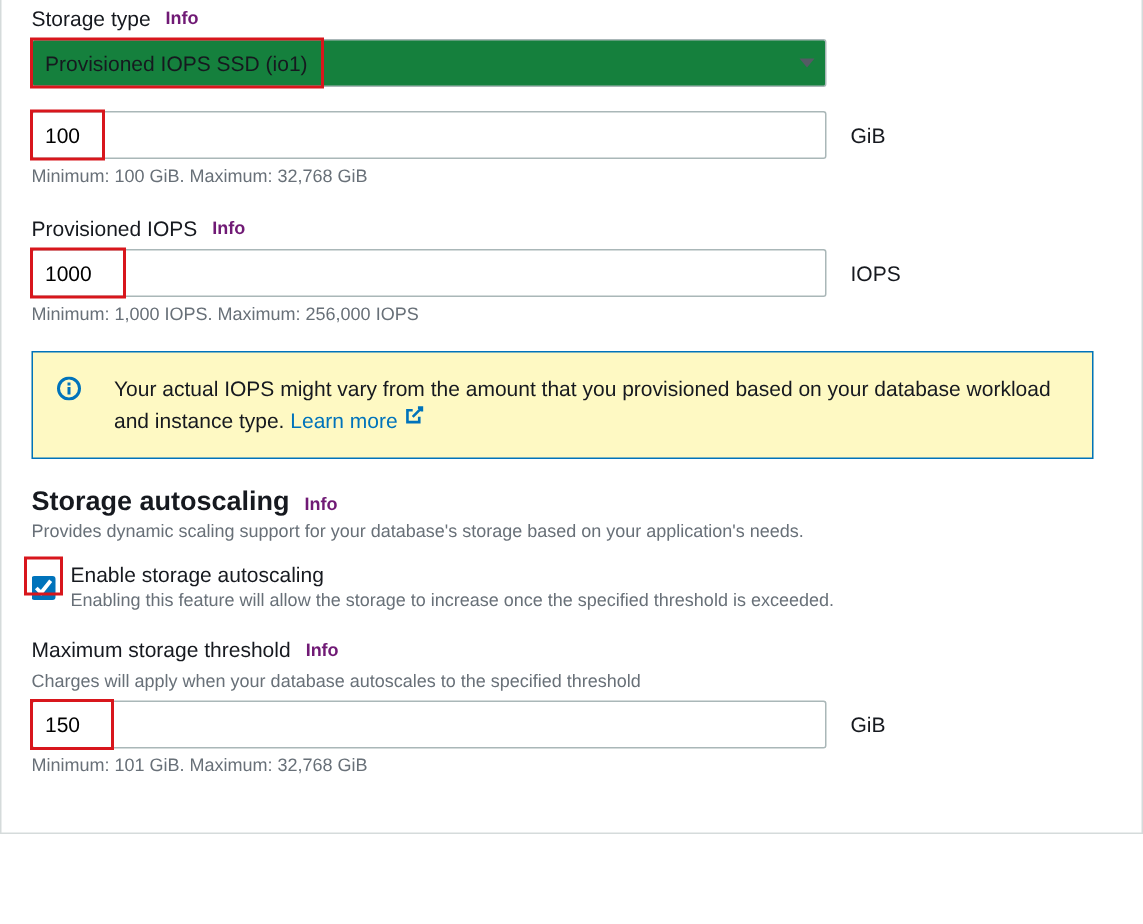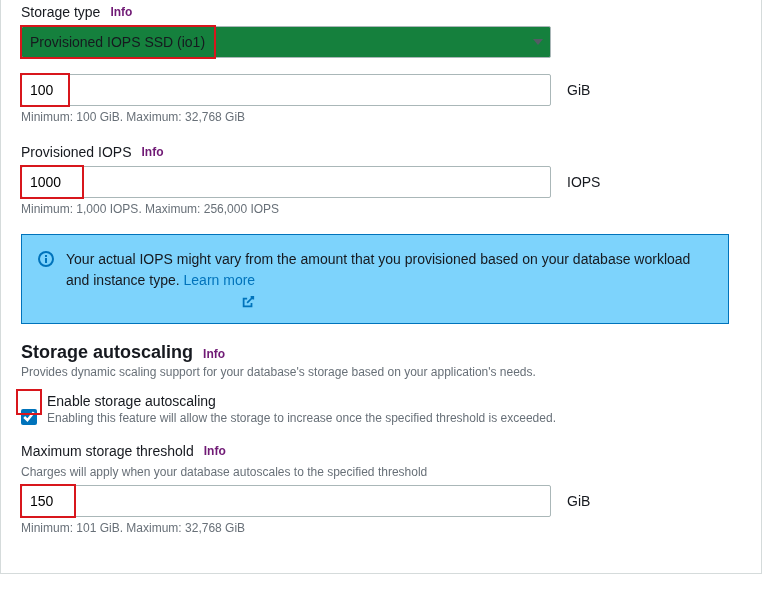--- a/index.html
+++ b/index.html
@@ -74,40 +74,39 @@
       margin-top: 4px;
     }
     .highlight-box {
       position: absolute;
       border: 2px solid #d8161c;
       pointer-events: none;
     }
     .rel { position: relative; }
     .info-box {
       display: flex;
-      gap: 12px;
+      gap: 22px;
       border: 1px solid #0073bb;
-      background: #7dd3fc;
+      background: #fef9c3;
       padding: 14px 16px;
       margin-top: 18px;
       margin-bottom: 18px;
     }
     .info-icon-svg {
       width: 16px; height: 16px;
       flex-shrink: 0;
       margin-top: 2px;
     }
     .info-text { font-size: 14px; line-height: 1.5; }
     .learn-more {
       color: #0073bb;
       cursor: pointer;
       display: inline-flex;
-      align-items: flex-end;
+      align-items: flex-start;
       gap: 4px;
-      flex-direction: column;
     }
     .ext-icon { width: 14px; height: 14px; display: inline-block; }
     .section-heading {
       font-size: 18px;
       font-weight: 700;
       display: inline;
     }
     .section-row {
       display: flex;
       align-items: baseline;
@@ -115,21 +114,21 @@
       margin-top: 6px;
     }
     .section-desc {
       font-size: 12px;
       color: #687078;
       margin-top: 2px;
       margin-bottom: 14px;
     }
     .checkbox-row {
       display: flex;
-      align-items: flex-end;
+      align-items: center;
       gap: 10px;
       margin-bottom: 14px;
     }
     .checkbox {
       width: 16px;
       height: 16px;
       margin-top: 2px;
       accent-color: #0073bb;
       cursor: pointer;
     }

